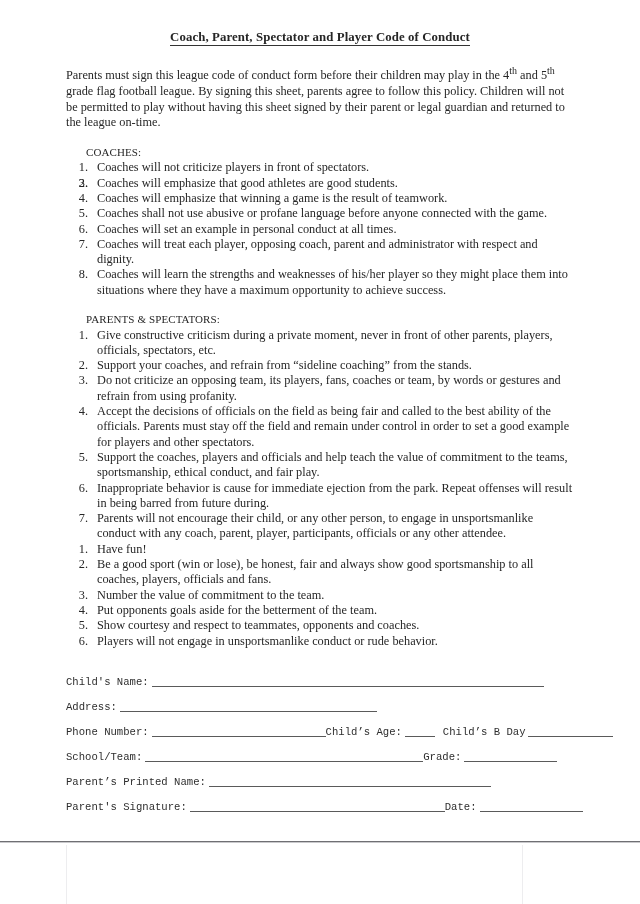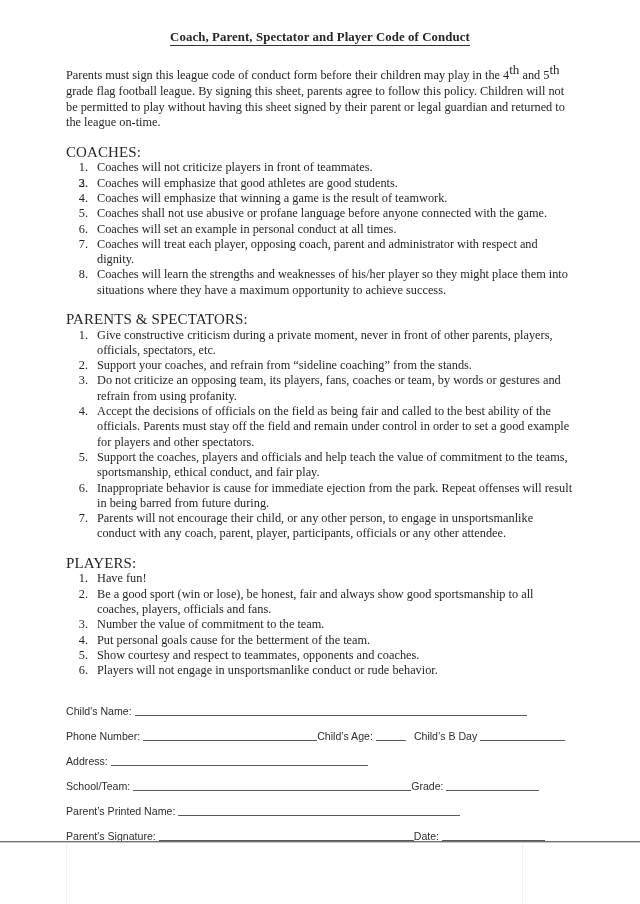--- a/index.html
+++ b/index.html
@@ -41,32 +41,33 @@
   }
 
   
   .intro {
     margin-top: 22px;
     font-size: 12.3px;
     line-height: 15.6px;
     text-align: left;
   }
   .intro sup {
-    font-size: 13px;
+    font-size: 10px;
     vertical-align: super;
     line-height: 0;
   }
 
   
   .section-head {
-    font-size: 15px;
+    font-size: 11px;
     line-height: 15.6px;
     margin-top: 14px;
     margin-bottom: 0;
     letter-spacing: 0.1px;
+    margin-left: 20px;
   }
 
   
   ol.rules {
     list-style: none;
     margin: 0;
     padding: 0;
   }
   ol.rules li {
     position: relative;
@@ -92,20 +93,21 @@
     color: #2e2e2e;
   }
   .form-row {
     position: relative;
     height: 25px;
     white-space: nowrap;
   }
   .form-row .lbl {
     display: inline-block;
     vertical-align: bottom;
+    font-family: Liberation Mono, monospace;
   }
   .rule-line {
     display: inline-block;
     vertical-align: bottom;
     border-bottom: 1px solid #5a5a5a;
     height: 11px;
     margin-bottom: 1px;
   }
   .gap {
     display: inline-block;
@@ -140,68 +142,67 @@
 
 <div class="page">
   <div class="content">
 
     <div class="doc-title"><span class="tline">Coach, Parent, Spectator and Player Code of Conduct</span></div>
 
     <p class="intro"><span>Parents must sign this league code of conduct form before their children may play in the 4</span><sup>th</sup><span> and 5</span><sup>th</sup><span> grade flag football league.  By signing this sheet, parents agree to follow this policy.  Children will not be permitted to play without having this sheet signed by their parent or legal guardian and returned to the league on-time.</span></p>
 
     <div class="section-head">COACHES:</div>
     <ol class="rules">
-      <li><span class="num">1.</span><span>Coaches will not criticize players in front of teammates.</span></li>
+      <li><span class="num">1.</span><span>Coaches will not criticize players in front of spectators.</span></li>
       <li><span class="num">2.</span></li>
       <li><span class="num">3.</span><span>Coaches will emphasize that good athletes are good students.</span></li>
       <li><span class="num">4.</span><span>Coaches will emphasize that winning a game is the result of teamwork.</span></li>
       <li><span class="num">5.</span><span>Coaches shall not use abusive or profane language before anyone connected with the game.</span></li>
       <li><span class="num">6.</span><span>Coaches will set an example in personal conduct at all times.</span></li>
       <li><span class="num">7.</span><span>Coaches will treat each player, opposing coach, parent and administrator with respect and dignity.</span></li>
       <li><span class="num">8.</span><span>Coaches will learn the strengths and weaknesses of his/her player so they might place them into situations where they have a maximum opportunity to achieve success.</span></li>
     </ol>
 
     <div class="section-head">PARENTS &amp; SPECTATORS:</div>
     <ol class="rules">
       <li><span class="num">1.</span><span>Give constructive criticism during a private moment, never in front of other parents, players, officials, spectators, etc.</span></li>
       <li><span class="num">2.</span><span>Support your coaches, and refrain from “sideline coaching” from the stands.</span></li>
       <li><span class="num">3.</span><span>Do not criticize an opposing team, its players, fans, coaches or team, by words or gestures and refrain from using profanity.</span></li>
       <li><span class="num">4.</span><span>Accept the decisions of officials on the field as being fair and called to the best ability of the officials.  Parents must stay off the field and remain under control in order to set a good example for players and other spectators.</span></li>
       <li><span class="num">5.</span><span>Support the coaches, players and officials and help teach the value of commitment to the teams, sportsmanship, ethical conduct, and fair play.</span></li>
       <li><span class="num">6.</span><span>Inappropriate behavior is cause for immediate ejection from the park.  Repeat offenses will result in being barred from future during.</span></li>
       <li><span class="num">7.</span><span>Parents will not encourage their child, or any other person, to engage in unsportsmanlike conduct with any coach, parent, player, participants, officials or any other attendee.</span></li>
     </ol>
 
-    <div class="section-head">PLAYERS:</div>
     <ol class="rules">
       <li><span class="num">1.</span><span>Have fun!</span></li>
       <li><span class="num">2.</span><span>Be a good sport (win or lose), be honest, fair and always show good sportsmanship to all coaches, players, officials and fans.</span></li>
       <li><span class="num">3.</span><span>Number the value of commitment to the team.</span></li>
-      <li><span class="num">4.</span><span>Put personal goals cause for the betterment of the team.</span></li>
+      <li><span class="num">4.</span><span>Put opponents goals aside for the betterment of the team.</span></li>
       <li><span class="num">5.</span><span>Show courtesy and respect to teammates, opponents and coaches.</span></li>
       <li><span class="num">6.</span><span>Players will not engage in unsportsmanlike conduct or rude behavior.</span></li>
     </ol>
 
     <div class="form-area">
 
       <div class="form-row">
         <span class="lbl">Child's Name:</span>
         <span class="rule-line" style="width:392px"></span>
+      </div>
+
+      <div class="form-row">
+        <span class="lbl">Address:</span>
+        <span class="rule-line" style="width:257px"></span>
       </div>
 
       <div class="form-row">
         <span class="lbl">Phone Number:</span>
         <span class="rule-line" style="width:174px"></span><span class="lbl">Child’s Age:</span>
         <span class="rule-line" style="width:30px"></span><span class="gap" style="width:8px"></span><span class="lbl">Child’s B Day</span>
         <span class="rule-line" style="width:85px"></span>
-      </div>
-
-      <div class="form-row">
-        <span class="lbl">Address:</span>
-        <span class="rule-line" style="width:257px"></span>
       </div>
 
 
       <div class="form-row">
         <span class="lbl">School/Team:</span>
         <span class="rule-line" style="width:278px"></span><span class="lbl">Grade:</span>
         <span class="rule-line" style="width:93px"></span>
       </div>
 
       <div class="form-row">

